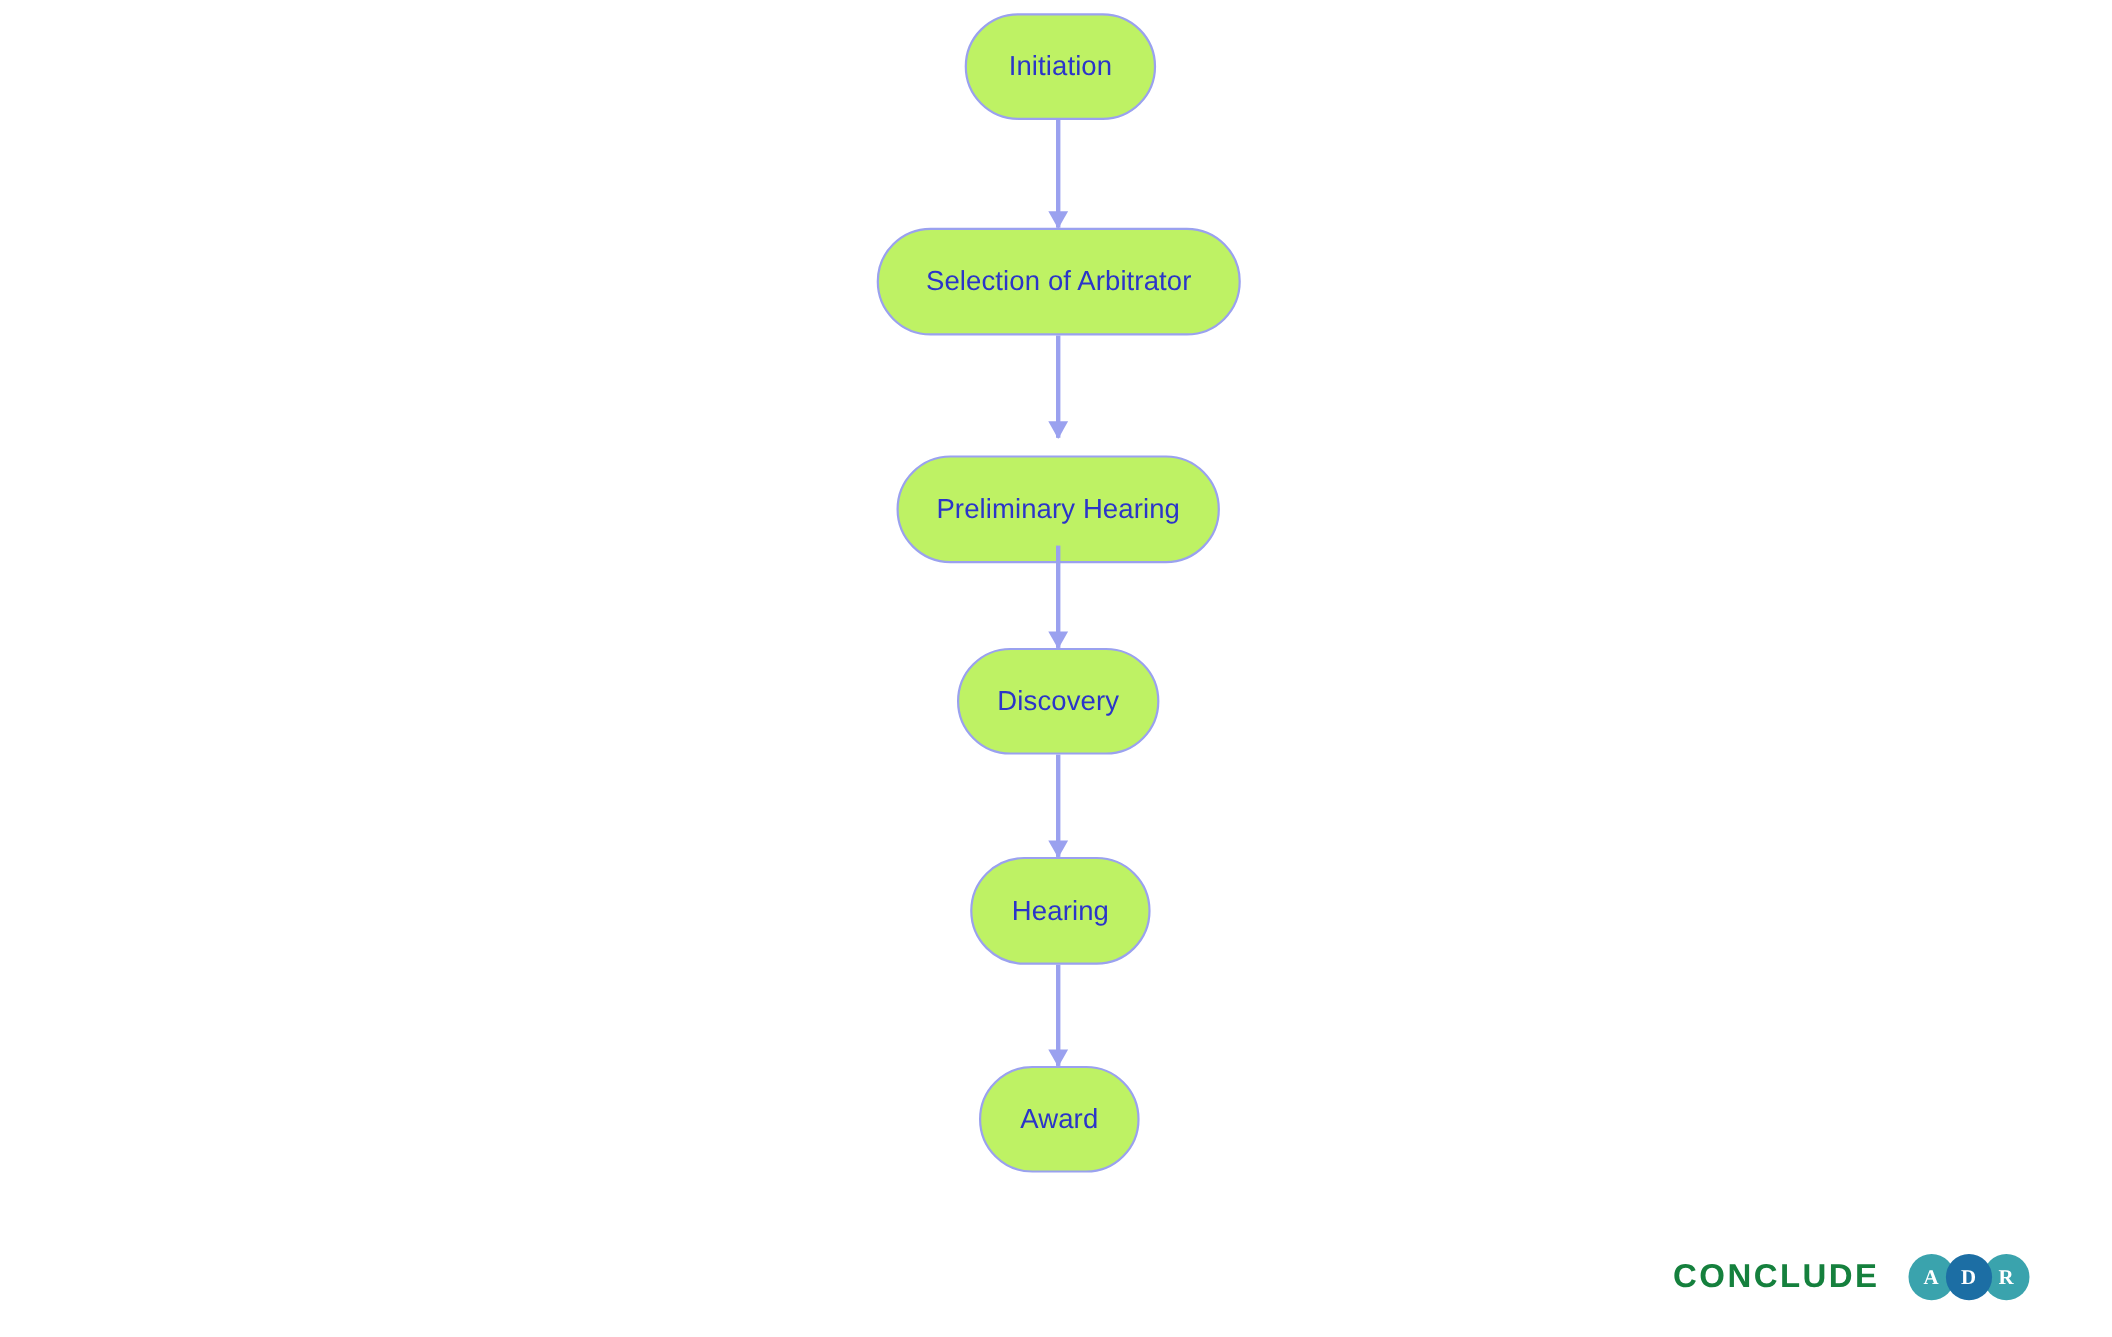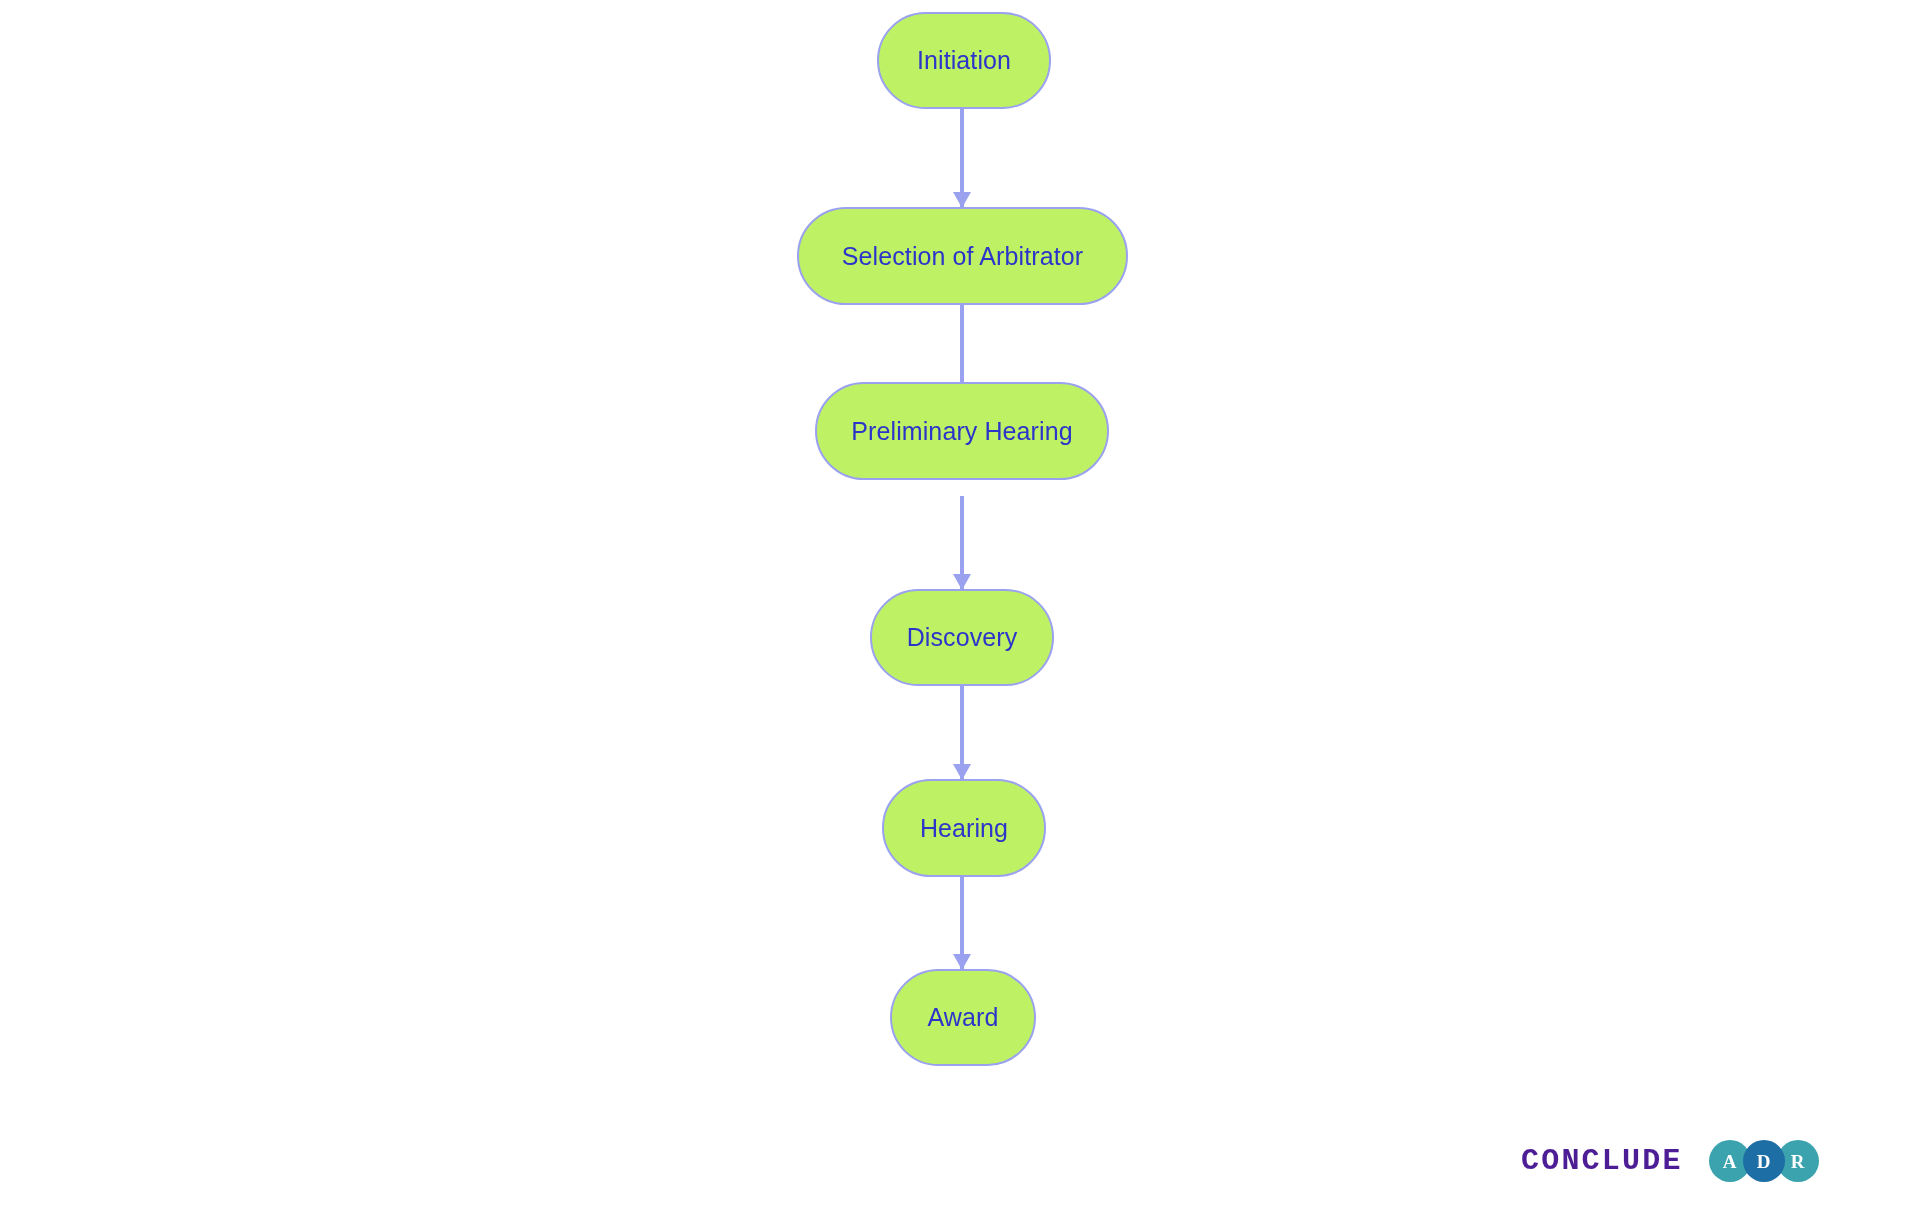--- a/index.html
+++ b/index.html
@@ -44,21 +44,21 @@
   }
 
   .node-label {
     display: block;
     pointer-events: none;
   }
 
   
   .node-initiation            { left: 877px;  top: 12px;   width: 174px; height: 97px; }
   .node-selection-arbitrator  { left: 797px;  top: 207px;  width: 331px; height: 98px; align-items: center; }
-  .node-preliminary-hearing   { left: 815px;  top: 382px;  width: 294px; height: 98px; align-items: center; }
+  .node-preliminary-hearing   { left: 815px;  top: 414px;  width: 294px; height: 98px; align-items: center; }
   .node-discovery             { left: 870px;  top: 589px;  width: 184px; height: 97px; }
   .node-hearing               { left: 882px;  top: 779px;  width: 164px; height: 98px; justify-content: center; }
   .node-award                 { left: 890px;  top: 969px;  width: 146px; height: 97px; }
 
   
   .connector {
     position: absolute;
     left: 959px;
     width: 6px;
   }
@@ -91,25 +91,25 @@
   #brand-logo {
     position: absolute;
     left: 1521px;
     top: 1131px;
     height: 60px;
     display: flex;
     align-items: center;
     gap: 26px;
   }
   #brand-wordmark {
-    font-family: Liberation Mono, monospace;
+    font-family: Liberation Sans, sans-serif;
     font-size: 30px;
     font-weight: 700;
     letter-spacing: 2.2px;
-    color: #4c1d95;
+    color: #15803d;
     line-height: 1;
     white-space: nowrap;
   }
   #brand-circles {
     position: relative;
     display: flex;
     align-items: center;
     height: 58px;
   }
   .brand-circle {

